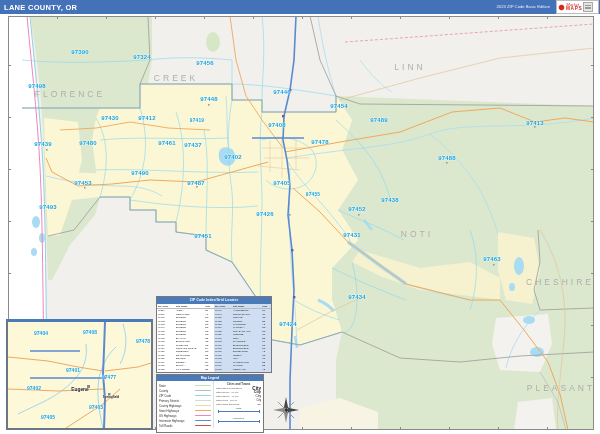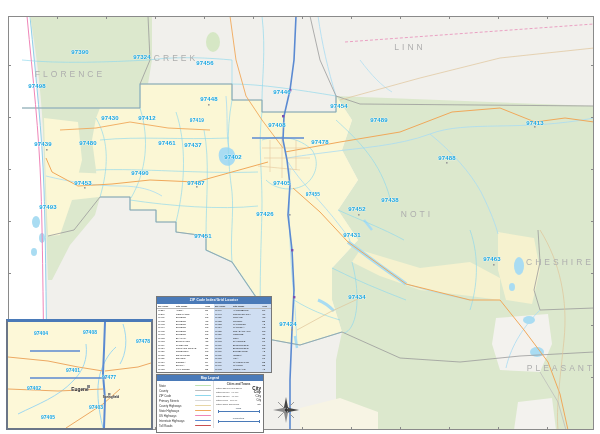--- a/index.html
+++ b/index.html
@@ -24,21 +24,21 @@
   .mapsvg{position:absolute;left:0;top:0;z-index:1;}
   .frame{position:absolute;left:8px;top:16px;width:586px;height:414px;border:1px solid #8a8a8a;
     box-sizing:border-box;z-index:8;pointer-events:none;}
   .ticks-h{position:absolute;left:8px;width:586px;height:3px;z-index:9;
     background:repeating-linear-gradient(90deg,#8a8a8a 0 1px,transparent 1px 49px);}
   .ticks-v{position:absolute;top:16px;height:414px;width:3px;z-index:9;
     background:repeating-linear-gradient(0deg,#8a8a8a 0 1px,transparent 1px 52px);}
   
   .layer{position:absolute;left:0;top:0;width:600px;height:434px;z-index:12;pointer-events:none;}
   .county-label{position:absolute;transform:translate(-50%,-50%);font-size:8.5px;color:#aeaeae;
-    letter-spacing:3px;white-space:nowrap;}
+    letter-spacing:3px;white-space:nowrap;margin-top:20px;}
   .zip-label{position:absolute;transform:translate(-50%,-50%);font-size:6px;font-weight:bold;color:#18a5e0;
     white-space:nowrap;letter-spacing:.2px;text-shadow:0 0 1.5px #fff,0 0 1.5px #fff;}
   .zip-label.sm{font-size:4.8px;}
   .inset-zip{position:absolute;transform:translate(-50%,-50%);font-size:5px;font-weight:bold;color:#18a5e0;
     white-space:nowrap;text-shadow:0 0 1.5px #fff,0 0 1.5px #fff;}
   .city-label{position:absolute;transform:translate(-50%,-50%);font-size:3.2px;font-weight:bold;color:#222;
     white-space:nowrap;text-shadow:0 0 1px #fff,0 0 1px #fff;}
   .city-label.big{font-size:4.8px;}
   
   .inset{position:absolute;left:6px;top:319px;width:147px;height:111px;box-sizing:border-box;
@@ -550,14 +550,30 @@
           </div>
             <div class="scale">
             <span class="slab">Kilometers</span>
             <div class="sbar"></div>
           </div>
           </div>
       </div>
     </div>
   </div>
 
+  <div class="header">
+    <span class="htitle">LANE COUNTY, OR</span>
+    <span class="hedition">2023 ZIP Code Basic Edition</span>
+    <div class="hlogo">
+      <span class="lburst"></span>
+      <div class="lwords">
+        <span class="lw1">Market</span>
+        <span class="lw2">MAPS</span>
+      </div>
+      <div class="lside">
+          <i></i>
+          <i></i>
+          <i></i>
+        </div>
+    </div>
+  </div>
 
 </div>
 
 </body></html>

